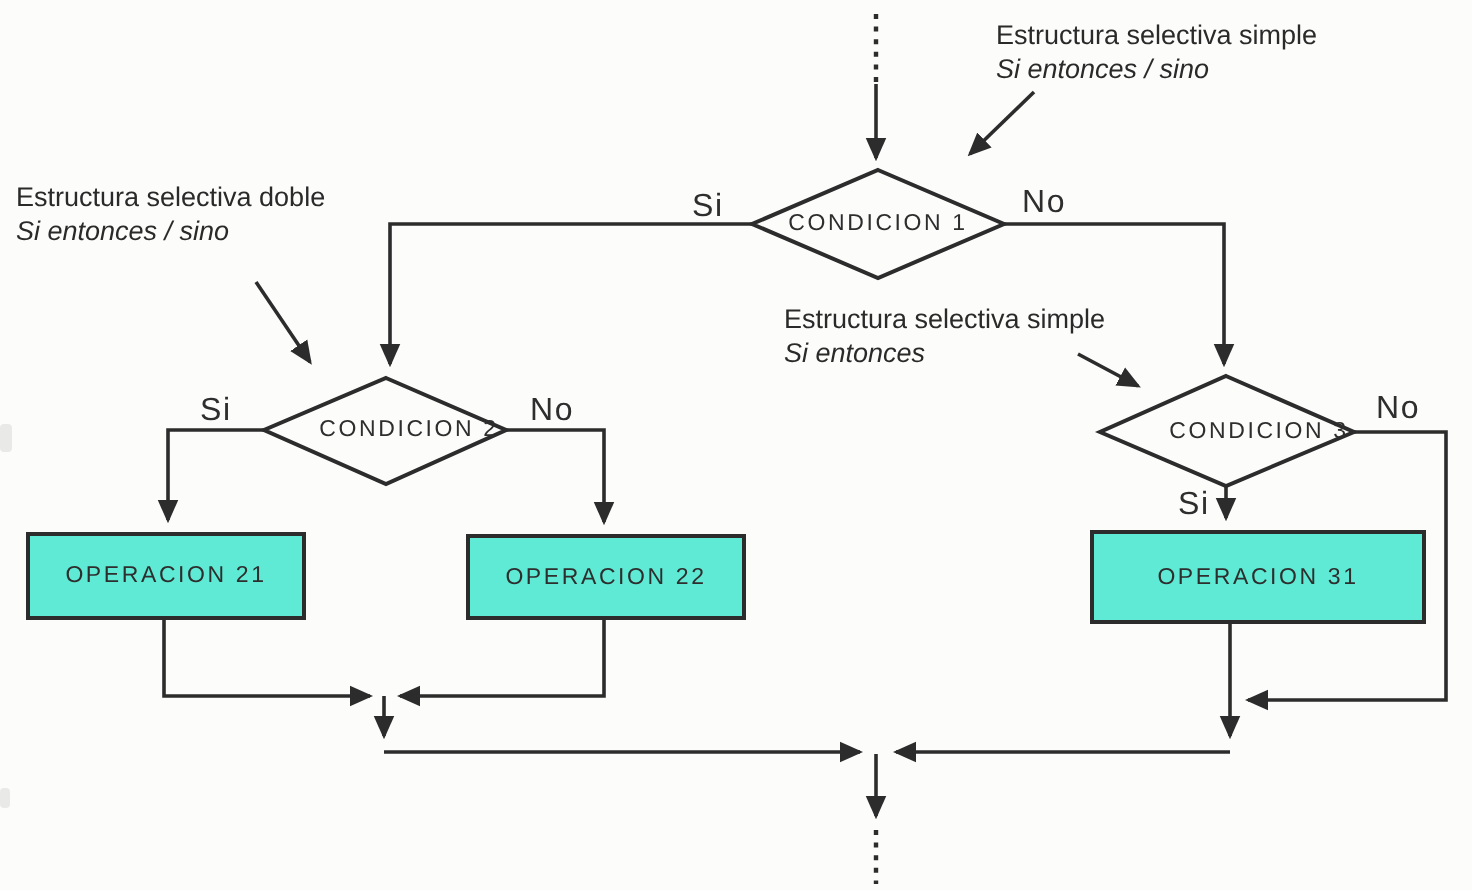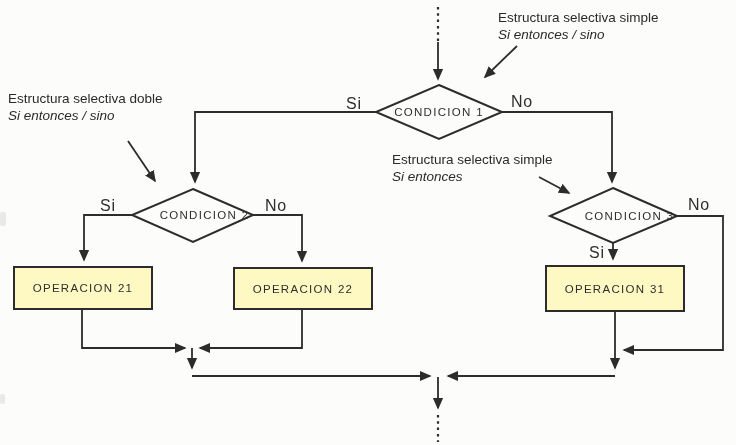--- a/index.html
+++ b/index.html
@@ -16,21 +16,21 @@
   .lbl{
     position:absolute;font-size:16px;letter-spacing:0.8px;
     color:#2e2e2e;white-space:nowrap;
   }
   .dlabel{
     position:absolute;display:flex;align-items:center;justify-content:center;
     font-size:11.5px;letter-spacing:1.3px;white-space:nowrap;text-align:center;
   }
   .opbox{
     position:absolute;box-sizing:border-box;
-    border:2px solid #2c2c2c;background:#fef9c3;
+    border:2px solid #2c2c2c;background:#5eead4;
     display:flex;align-items:center;justify-content:center;
     font-size:11.5px;letter-spacing:1.3px;white-space:nowrap;
   }
   .ann{
     position:absolute;text-align:left;
     font-size:13.5px;line-height:17px;color:#2a2a2a;
   }
   .ann .l2{font-style:italic;}
   .smudge{position:absolute;background:#e9e9e7;border-radius:2px;}
 </style>
@@ -104,17 +104,17 @@
   <span class="lbl" style="left:265px;top:197px;">No</span>
   <span class="lbl" style="left:589px;top:244px;">Si</span>
   <span class="lbl" style="left:688px;top:196px;">No</span>
 
   <div class="opbox" style="left:13px;top:266px;width:140px;height:44px;">
     <span>OPERACION 21</span>
   </div>
   <div class="opbox" style="left:233px;top:267px;width:140px;height:43px;text-align:right;">
     <span>OPERACION 22</span>
   </div>
-  <div class="opbox" style="left:545px;top:265px;width:140px;height:47px;">
+  <div class="opbox" style="left:545px;top:265px;width:168px;height:47px;">
     <span>OPERACION 31</span>
   </div>
 
 </div>
 
 </body></html>

